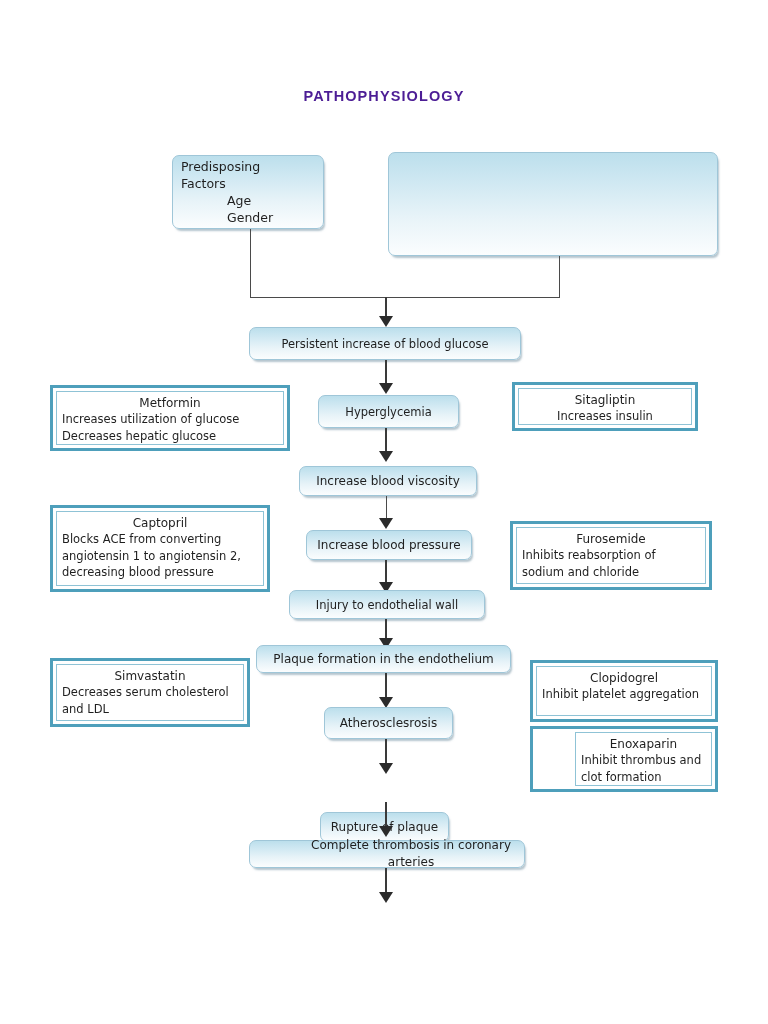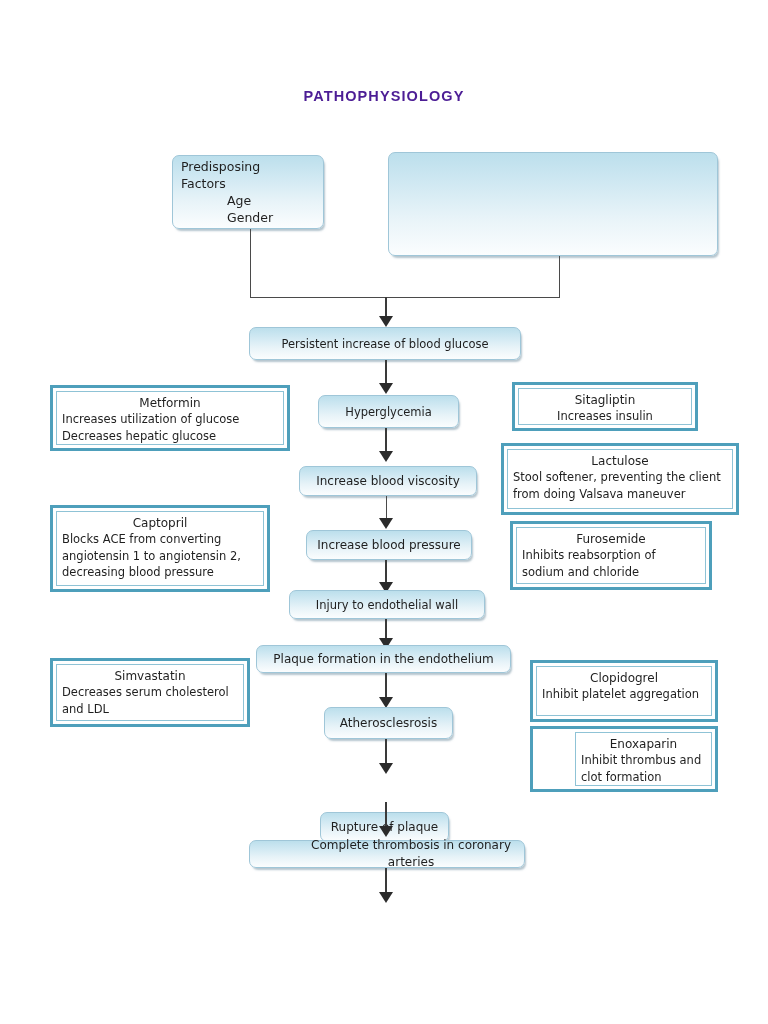--- a/index.html
+++ b/index.html
@@ -224,26 +224,20 @@
     </div>
   </div>
 
   <div class="drugbox" style="left:512px; top:382px; width:186px; height:49px;">
     <div class="inner">
       <span class="dname">Sitagliptin</span>
       <span class="ddesc" style="text-align:center;">Increases insulin</span>
     </div>
   </div>
 
-  <div class="drugbox" style="left:501px; top:443px; width:238px; height:72px;">
-    <div class="inner">
-      <span class="dname">Lactulose</span>
-      <span class="ddesc">Stool softener, preventing the client from doing Valsava maneuver</span>
-    </div>
-  </div>
 
   <div class="drugbox" style="left:510px; top:521px; width:202px; height:69px;">
     <div class="inner">
       <span class="dname">Furosemide</span>
       <span class="ddesc">Inhibits reabsorption of sodium and chloride</span>
     </div>
   </div>
 
   <div class="drugbox" style="left:530px; top:660px; width:188px; height:62px;">
     <div class="inner">

